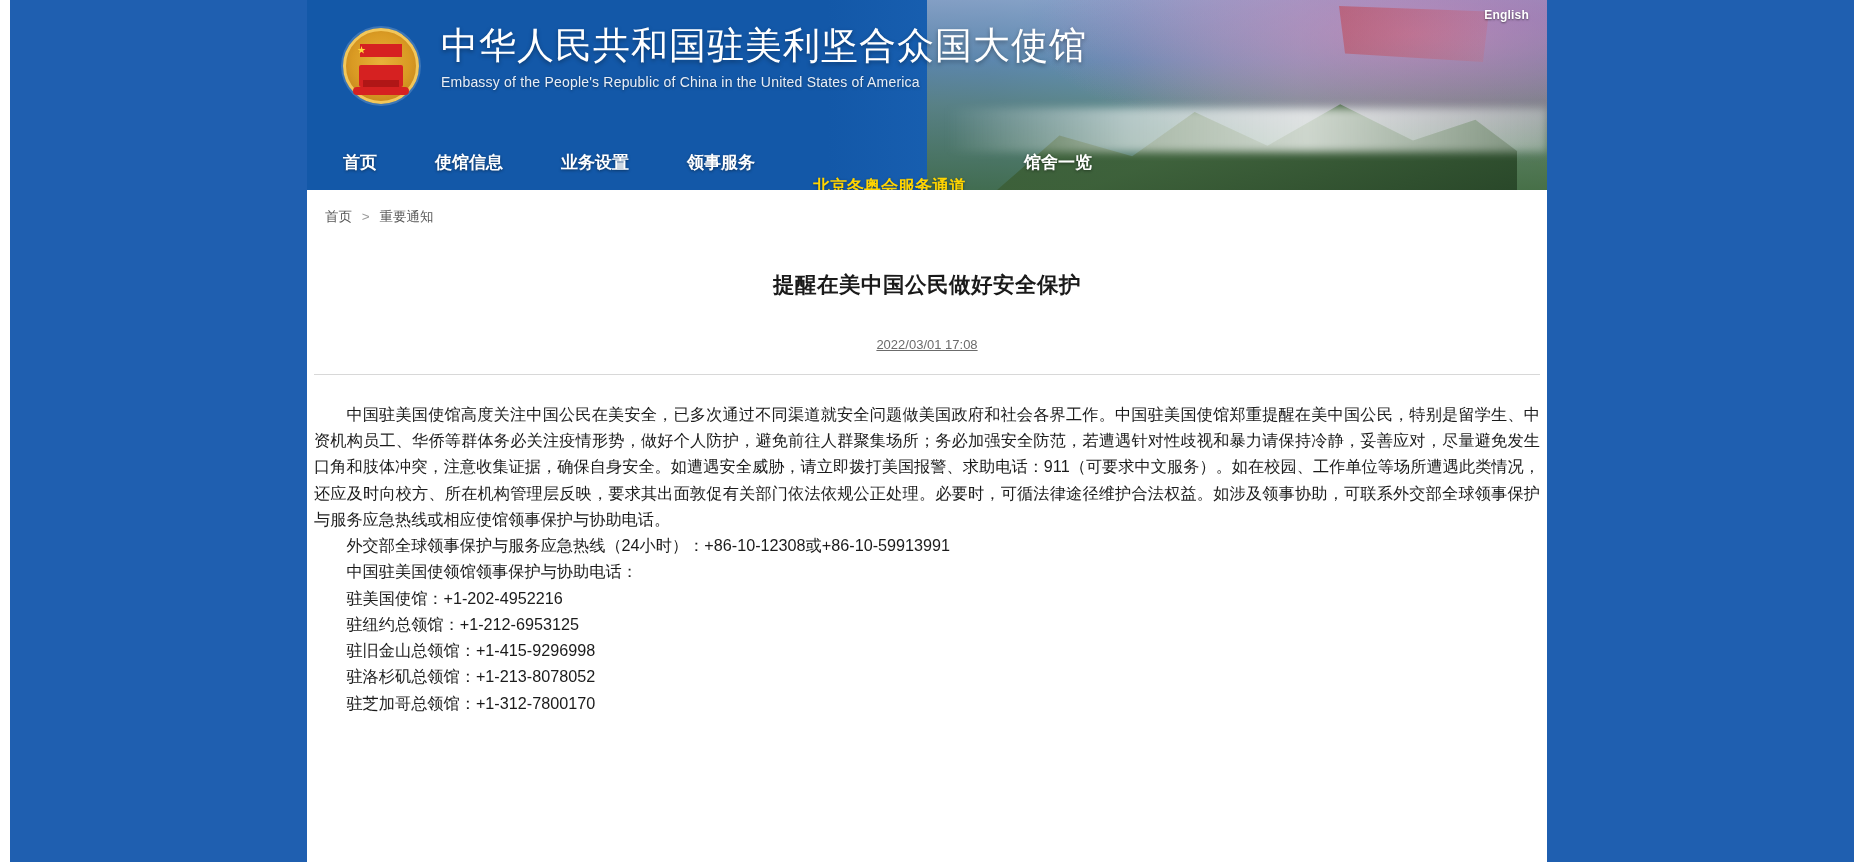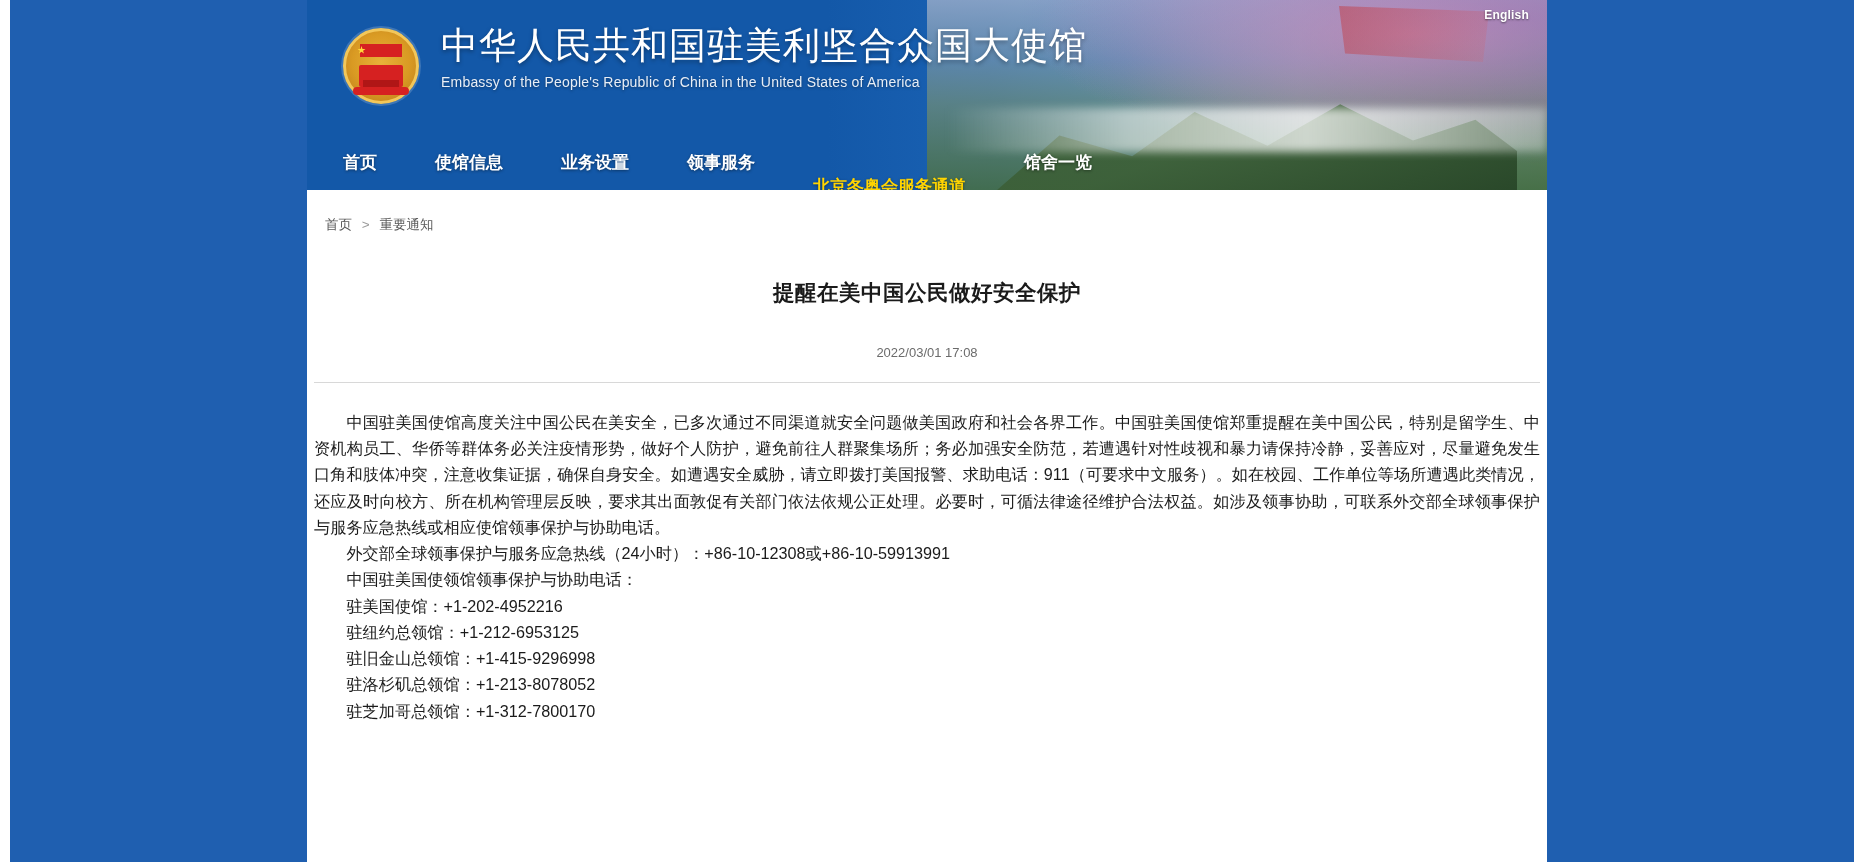--- a/index.html
+++ b/index.html
@@ -152,21 +152,21 @@
     font-weight: bold;
     text-decoration: none;
     margin-right: 58px;
     white-space: nowrap;
     text-shadow: 0 1px 3px rgba(0,0,0,.45);
   }
   .navbar a.highlight { color: #ffd400; margin-top: 48px; }
 
   
   .breadcrumb {
-    padding: 26px 0 0 18px;
+    padding: 18px 0 0 18px;
     font-size: 13.5px;
     color: #5a5a5a;
   }
   .breadcrumb a { color: #5a5a5a; text-decoration: none; }
   .breadcrumb .sep { margin: 0 6px; color: #9a9a9a; }
 
   
   .article {
     padding: 0 7px;
   }
@@ -176,20 +176,21 @@
     font-weight: bold;
     color: #1a1a1a;
     margin-top: 44px;
     letter-spacing: .5px;
   }
   .art-date {
     text-align: center;
     font-size: 13px;
     color: #6b6b6b;
     margin-top: 38px;
+    text-decoration: underline;
   }
   .divider {
     height: 1px;
     background: #d8d8d8;
     margin: 22px 0 0 0;
   }
   .body {
     margin-top: 26px;
     font-size: 16.2px;
     line-height: 1.62;

